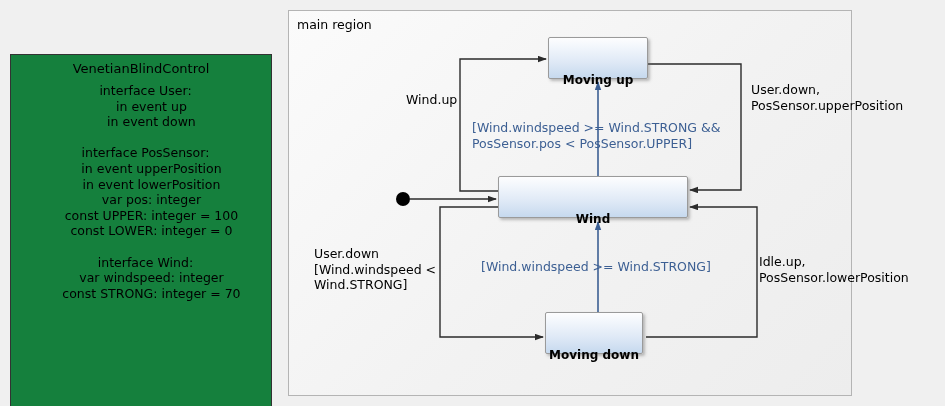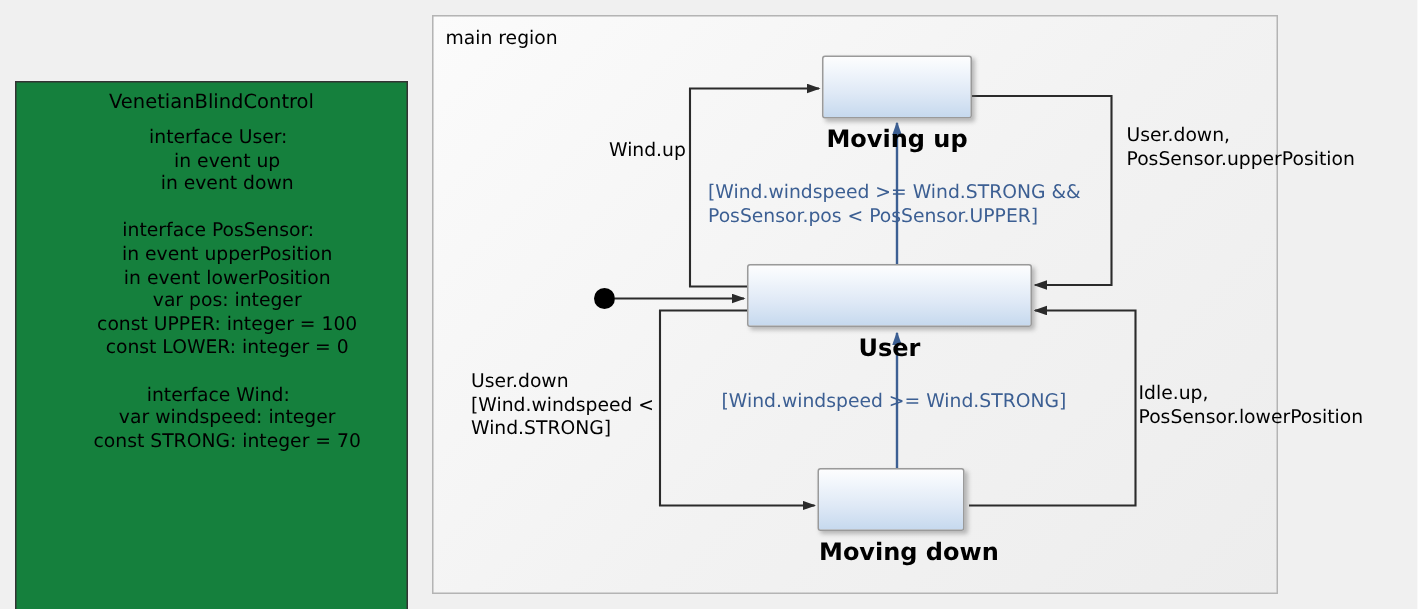--- a/index.html
+++ b/index.html
@@ -68,21 +68,21 @@
 
   
   .state {
     position: absolute;
     box-sizing: border-box;
     border: 1px solid #9a9a9a;
     border-radius: 2px;
     background: linear-gradient(to bottom, #fdfdfe 0%, #f3f7fc 20%, #dfe9f6 60%, #c6d9ee 100%);
     box-shadow: 2px 2px 3px rgba(110,110,110,0.45);
     color: #000000;
-    font-size: 16px;
+    font-size: 12px;
     font-weight: bold;
     text-align: center;
     white-space: pre;
   }
   .state .state-name {
     display: block;
     padding-top: 7px;
   }
 
   #state-moving-up   { left: 548px; top: 37px;  width: 100px; height: 42px; }
@@ -179,21 +179,21 @@
     <path d="M598,312 L598,222" fill="none" stroke="#3c5f93" stroke-width="1.6" marker-end="url(#arrow-blue)"></path>
 
     <path d="M646,337 L757,337 L757,207 L690,207" fill="none" stroke="#2b2b2b" stroke-width="1.4" marker-end="url(#arrow-black)"></path>
   </svg>
 
   <div class="state" id="state-moving-up">
     <span class="state-name">Moving up</span>
   </div>
 
   <div class="state" id="state-idle">
-    <span class="state-name">User</span>
+    <span class="state-name">Wind</span>
   </div>
 
   <div class="state" id="state-moving-down">
     <span class="state-name">Moving down</span>
   </div>
 
   <div id="initial-node"></div>
 
   <div class="tlabel" id="lbl-user-up">Wind.up</div>
 

